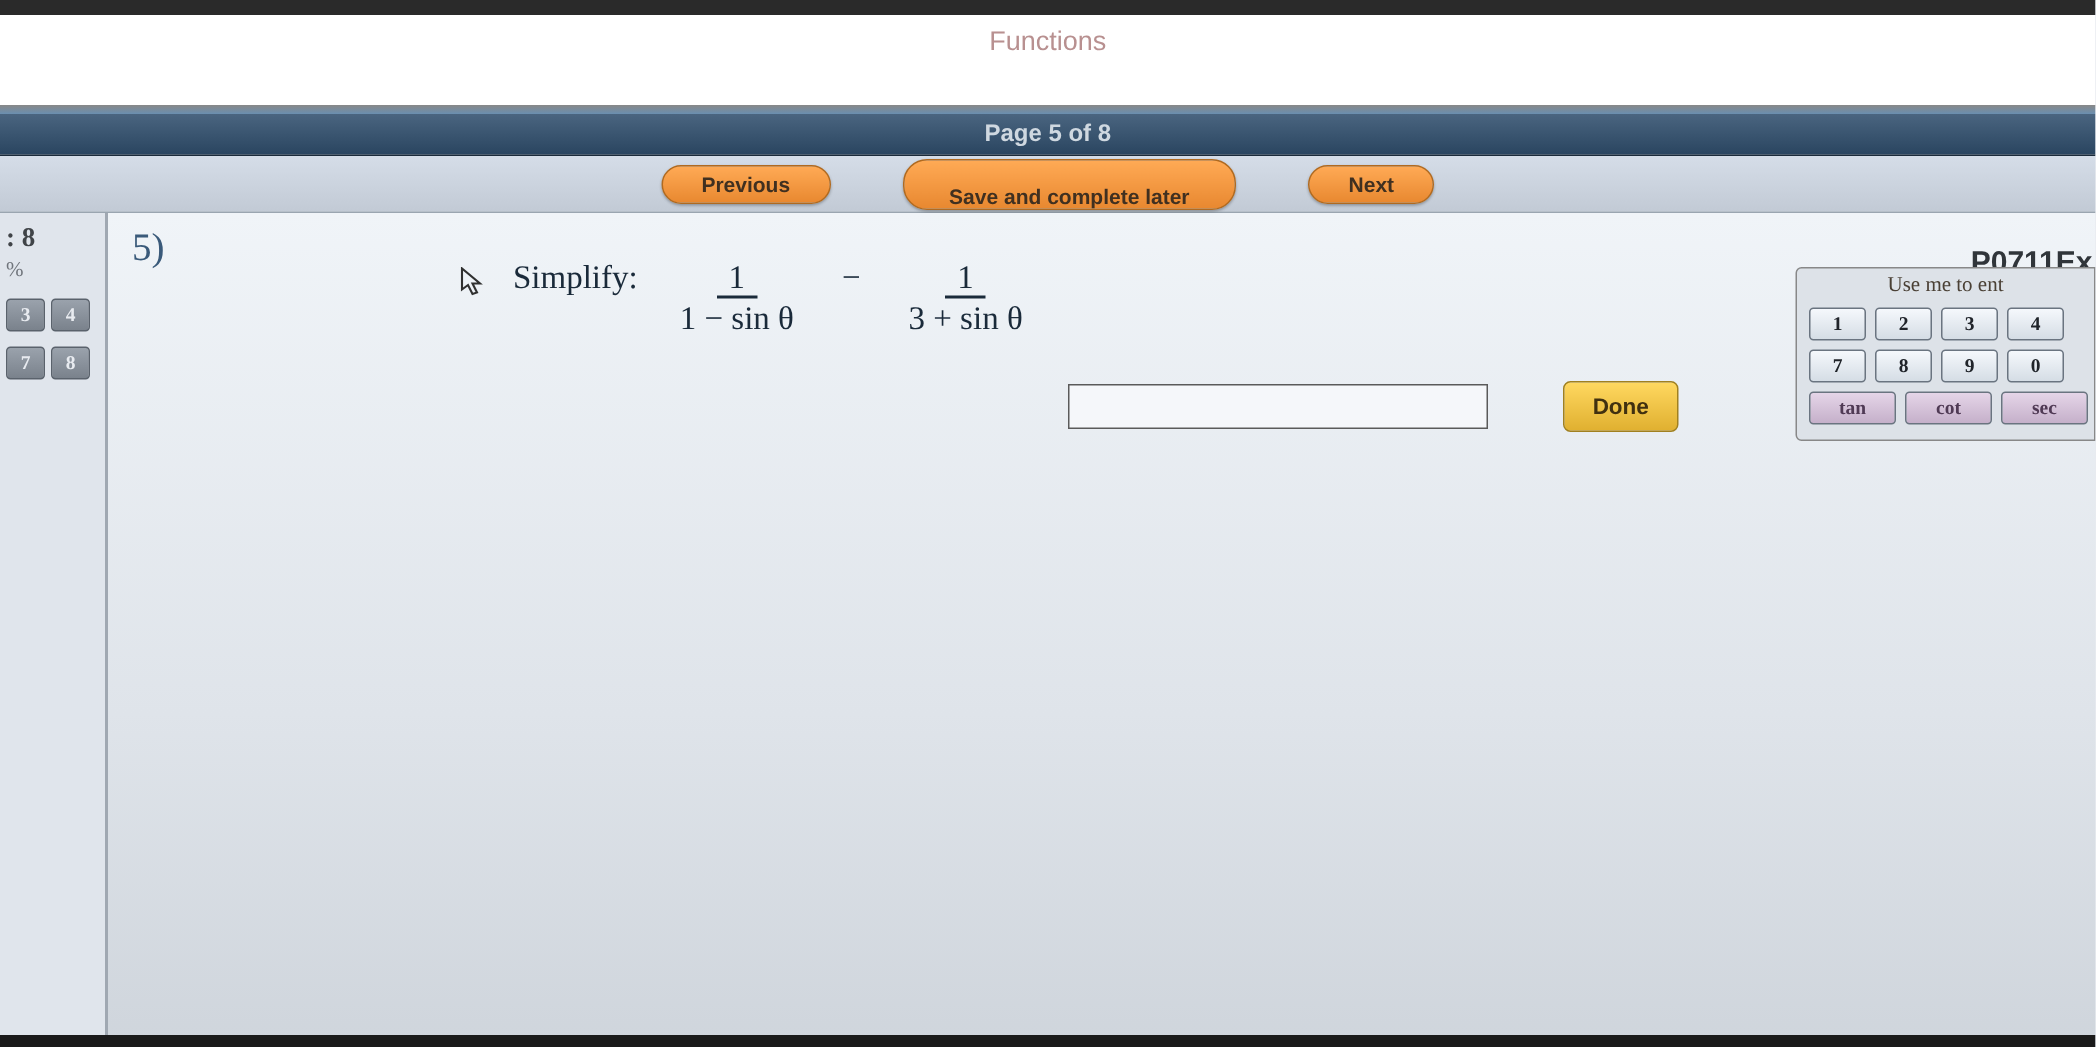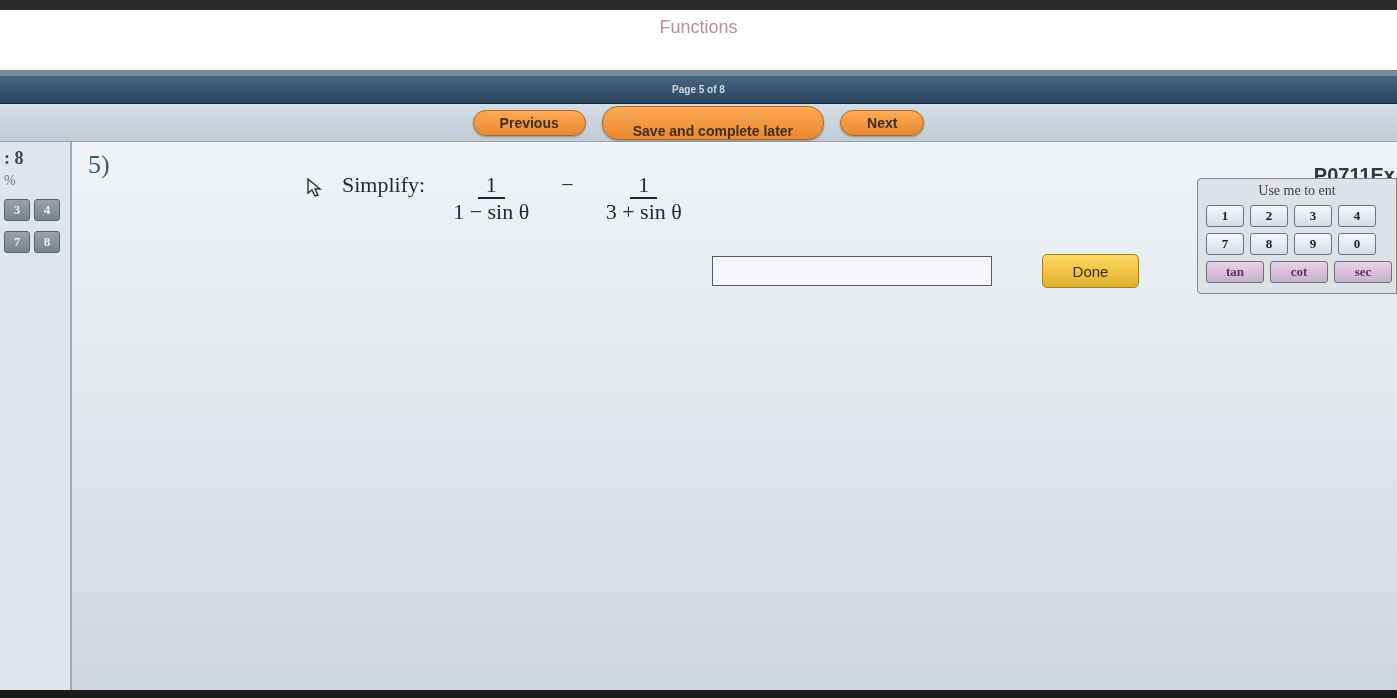--- a/index.html
+++ b/index.html
@@ -2,23 +2,23 @@
 <html><head>
   <meta charset="utf-8">
   <style>
     * { margin:0; padding:0; box-sizing:border-box; font-family:Georgia,serif }
     body { width:1397px; height:698px; background:#e8ebf0; overflow:hidden; position:relative }
 
     .top-strip { height:10px; background:#2a2a2a }
     .title-band { height:60px; background:#fff; text-align:center; line-height:30px; padding-top:2px; font-family:Arial,sans-serif; font-weight:normal; color:#b89090; font-size:18px }
     .sep-band { height:6px; background:linear-gradient(#888,#6a8fb0) }
 
-    .page-bar { height:28px; background:linear-gradient(#4a6580,#2a4560); text-align:center; color:#cfd8e0; font-family:Arial,sans-serif; font-size:10px; font-weight:bold; line-height:28px; border-bottom:1px solid #1a2a3a }
+    .page-bar { height:28px; background:linear-gradient(#4a6580,#2a4560); text-align:center; color:#cfd8e0; font-family:Arial,sans-serif; font-size:16px; font-weight:bold; line-height:28px; border-bottom:1px solid #1a2a3a }
 
-    .nav-row { height:38px; background:linear-gradient(#d5dde8,#c2cad5); display:flex; justify-content:center; gap:16px; align-items:center; border-bottom:1px solid #9aa5b0 }
+    .nav-row { height:38px; background:linear-gradient(#d5dde8,#c2cad5); display:flex; justify-content:center; gap:48px; align-items:center; border-bottom:1px solid #9aa5b0 }
     .nav-btn { background:linear-gradient(#ffaa55,#e88830); color:#403020; font-family:Arial,sans-serif; font-weight:bold; font-size:14px; border:1px solid #b06a20; border-radius:16px; height:26px; padding:0 26px; cursor:pointer; box-shadow:0 1px 2px rgba(0,0,0,.3) }
     .nav-btn.wide { padding:16px 30px }
 
     .work { position:relative; height:556px; background:linear-gradient(#f0f4f8,#dfe4ea 60%,#cfd5dc); display:flex }
 
     .left-col { width:72px; height:100%; background:#e0e5ec; border-right:2px solid #a0a8b2; padding:6px 4px; color:#60656c; font-family:Arial,sans-serif }
     .left-top { font-weight:bold; font-size:18px; color:#404448 }
     .pct { font-size:14px; margin-top:4px; color:#70757c }
     .numrow { display:flex; gap:4px; margin-top:10px }
     .numcell { width:26px; height:22px; background:linear-gradient(#9aa2ac,#7a828c); border:1px solid #5a626c; border-radius:3px; color:#e8ebf0; font-weight:bold; font-size:13px; text-align:center; line-height:20px; cursor:pointer }
@@ -27,21 +27,21 @@
     .qnum { font-size:26px; color:#3a5a7a; font-family:'Times New Roman',serif }
     .problem { position:absolute; left:270px; top:30px; display:flex; align-items:flex-start; gap:24px; color:#1a2a3a; font-size:22px }
     .cursor-icon { width:18px; height:20px; position:absolute; left:-36px; top:6px }
     .frac { display:inline-flex; flex-direction:column; align-items:center; line-height:1.15 }
     .frac .num { border-bottom:2px solid #1a2a3a; padding:0 8px }
     .frac .den { padding:0 4px }
     .minus { font-size:22px; padding:0 4px }
 
     .answer-row { position:absolute; left:640px; top:112px; display:flex; align-items:center; gap:50px }
     .answer-input { width:280px; height:30px; border:1px solid #5a5a5a; background:#f5f7fa; font-size:16px; text-align:center }
-    .done-btn { width:97px; height:34px; background:linear-gradient(#ffd860,#e0b030); border:1px solid #a08020; border-radius:5px; font-family:Arial,sans-serif; font-weight:normal; font-size:15px; color:#403010; cursor:pointer }
+    .done-btn { width:77px; height:34px; background:linear-gradient(#ffd860,#e0b030); border:1px solid #a08020; border-radius:5px; font-family:Arial,sans-serif; font-weight:bold; font-size:15px; color:#403010; cursor:pointer }
 
     .code-label { position:absolute; right:2px; top:22px; font-family:Arial,sans-serif; font-weight:bold; font-size:20px; color:#30353a }
 
     .keypad { position:absolute; right:0; top:36px; width:200px; background:#dde2e8; border:1px solid #888; border-radius:4px 0 0 4px; padding:4px; font-family:Arial,sans-serif }
     .keypad-title { text-align:center; font-weight:normal; font-size:14px; color:#4a4035; margin-bottom:6px }
     .kprow { display:flex; gap:6px; margin-bottom:6px; justify-content:flex-start; padding-left:4px }
     .kpbtn { width:38px; height:22px; background:linear-gradient(#f5f8fc,#d5dde5); border:1px solid #6a7480; border-radius:3px; font-weight:bold; font-size:13px; color:#20242a; cursor:pointer; text-align:center; line-height:20px }
     .kpbtn.fn { width:60px; background:linear-gradient(#e5d5e8,#c5b0ca); color:#503a55 }
 
     .bottom-edge { position:absolute; bottom:0; left:0; right:0; height:8px; background:#1a1a1a }

